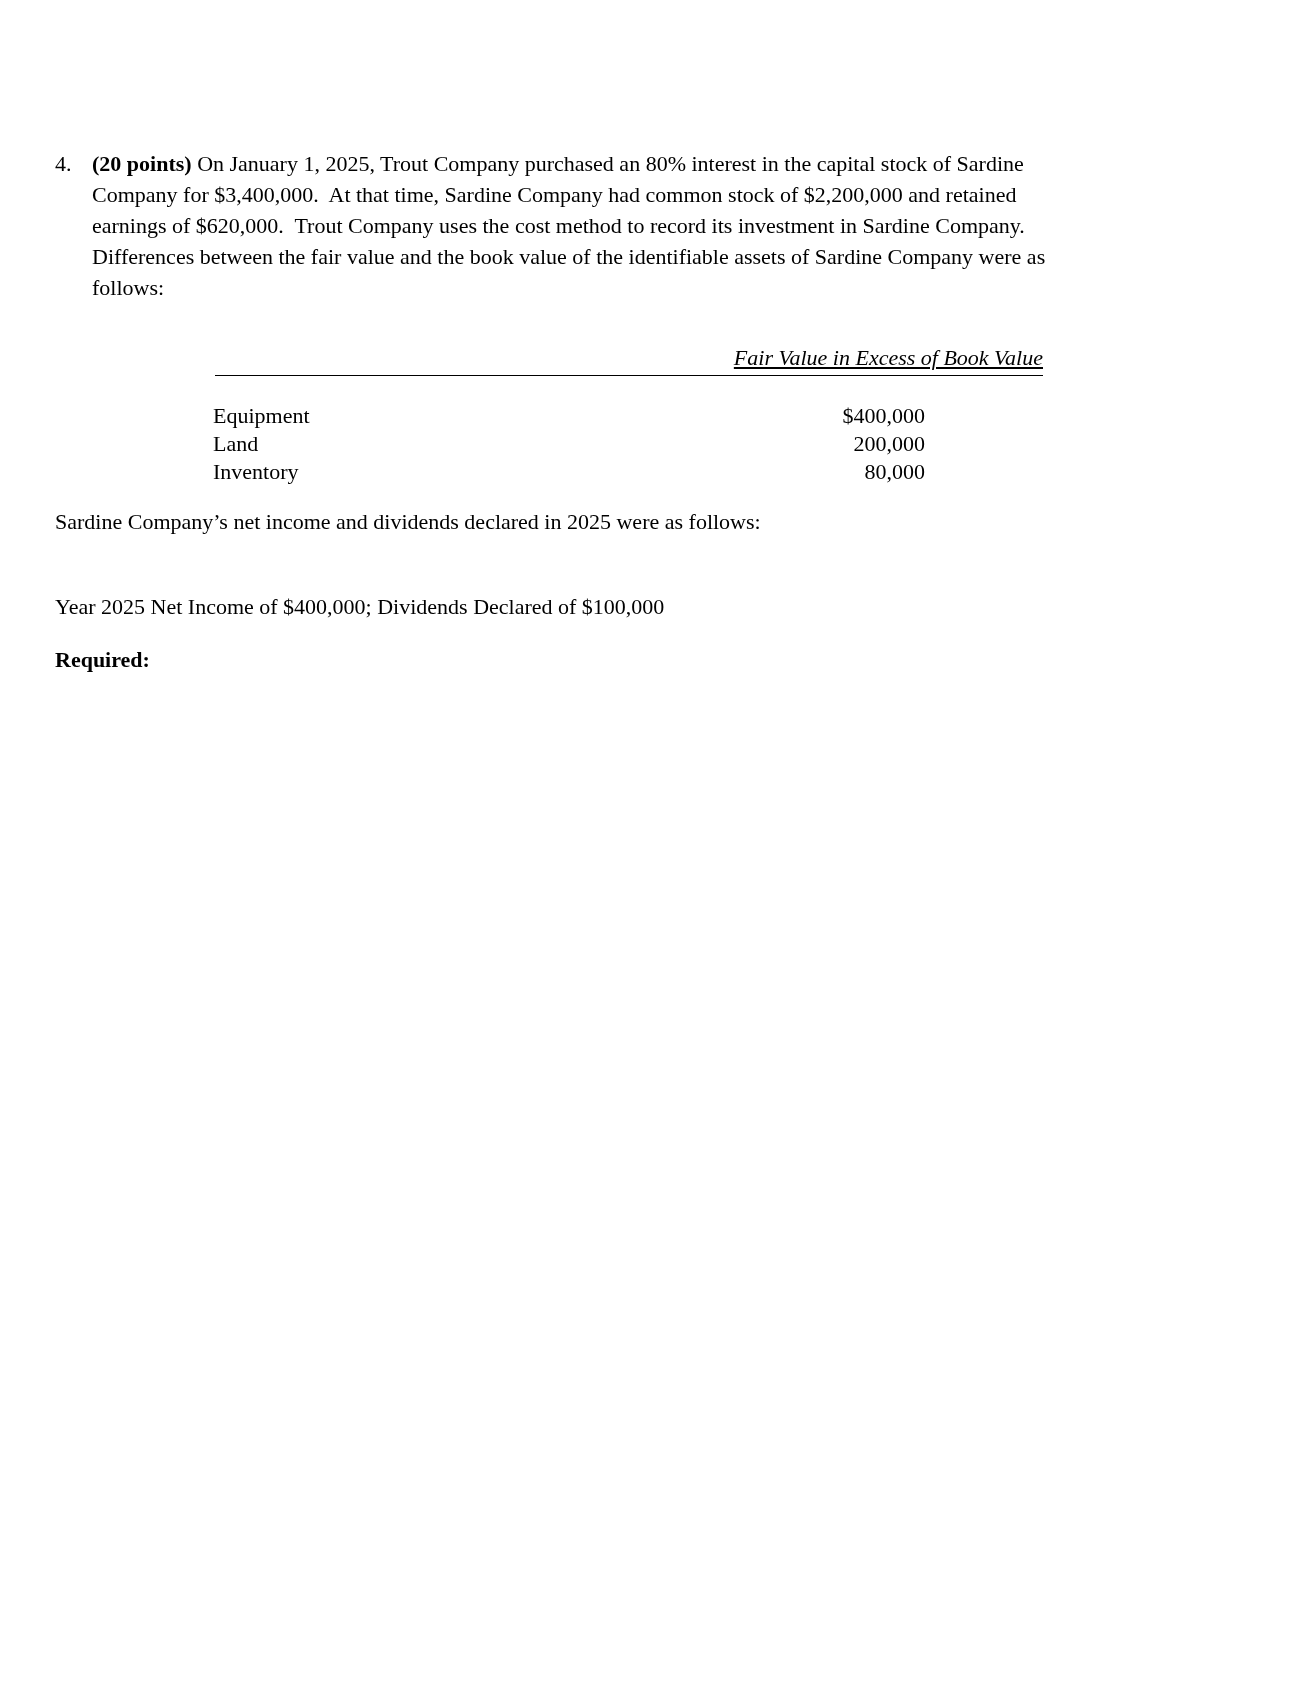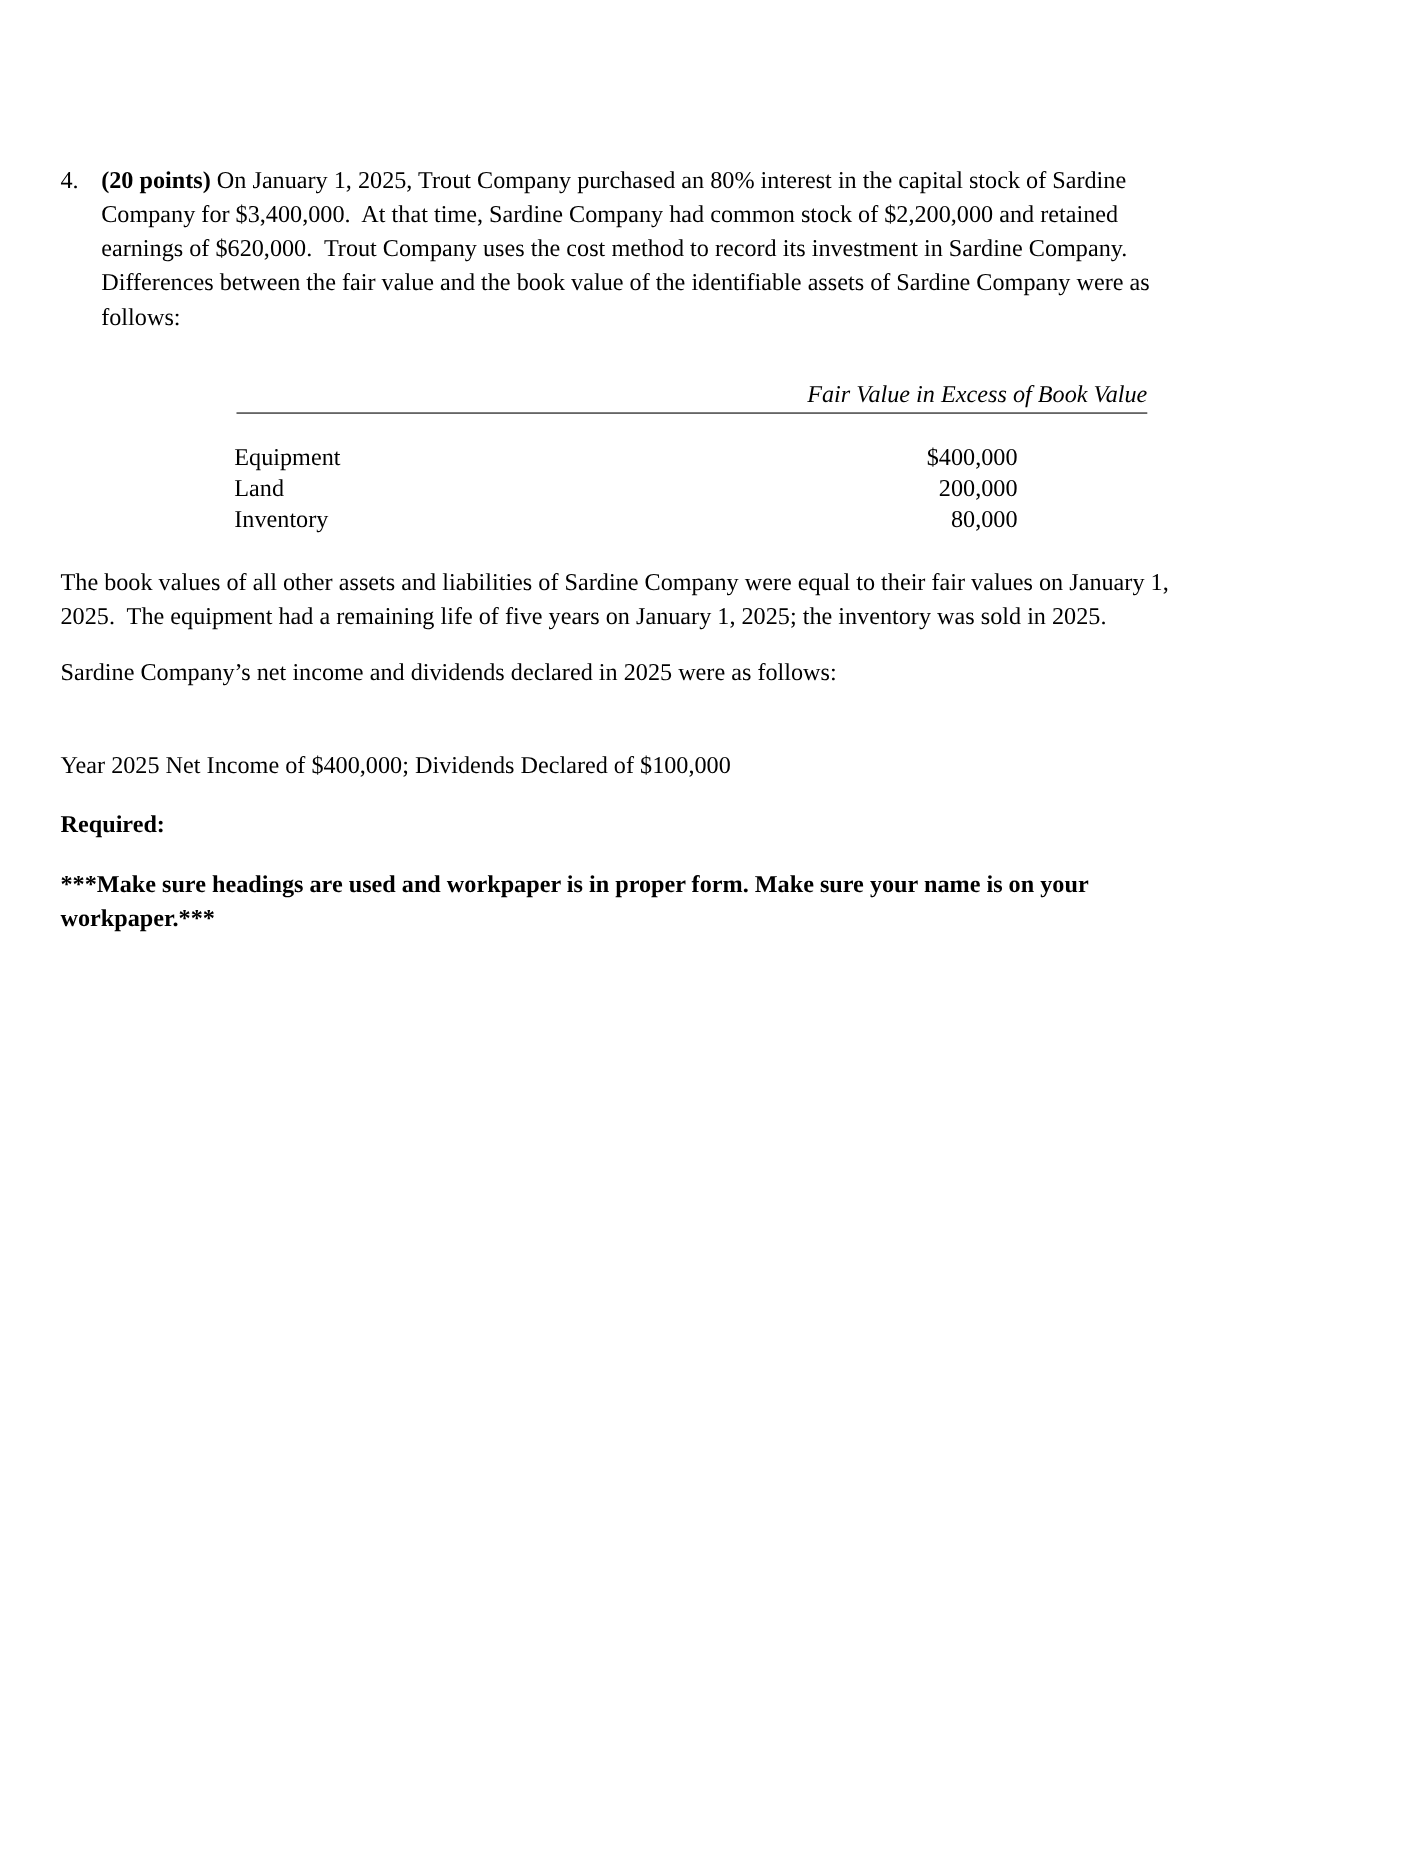--- a/index.html
+++ b/index.html
@@ -35,20 +35,21 @@
   }
   .bold { font-weight: bold; }
   .table-header-row {
     margin-top: 39px;
     margin-left: 160px;
     width: 828px;
     border-bottom: 1.5px solid #000000;
     padding-bottom: 2px;
     text-align: right;
     font-style: italic;
+    text-decoration: underline;
   }
   .fv-table {
     margin-top: 26px;
     margin-left: 158px;
     width: 712px;
     line-height: 28px;
   }
   .fv-row {
     display: flex;
     justify-content: space-between;
@@ -88,24 +89,22 @@
     <div class="fv-row">
       <span class="fv-label">Land</span>
       <span class="fv-value">200,000</span>
     </div>
     <div class="fv-row">
       <span class="fv-label">Inventory</span>
       <span class="fv-value">80,000</span>
     </div>
   </div>
 
-  <p class="para p-bookvalues">The book values of all other assets and liabilities of Sardine Company were equal to their fair values on January 1, 2025.  The equipment had a remaining life of five years on January 1, 2025; the inventory was sold in 2025.</p>
 
   <p class="para p-netincome">Sardine Company’s net income and dividends declared in 2025 were as follows:</p>
 
   <p class="para p-year">Year 2025 Net Income of $400,000; Dividends Declared of $100,000</p>
 
   <p class="para p-required"><span class="required-label">Required:</span></p>
 
 
-  <p class="para p-note">***Make sure headings are used and workpaper is in proper form. Make sure your name is on your workpaper.***</p>
 
 </div>
 
 </body></html>

